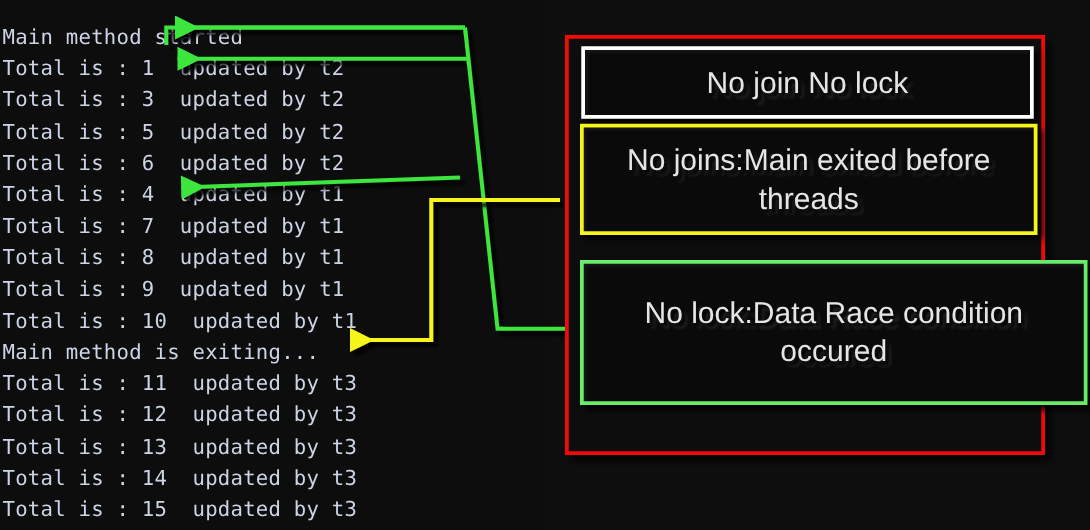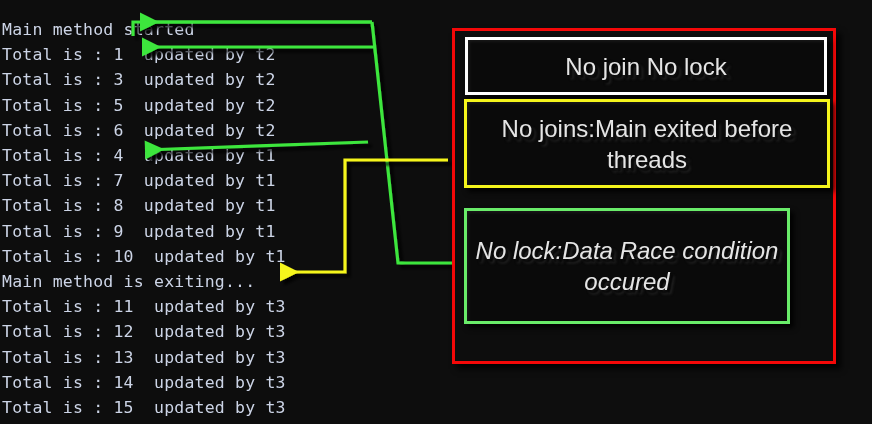--- a/index.html
+++ b/index.html
@@ -79,23 +79,22 @@
   }
   #callout-white {
     left: 10px;  top: 6px;   width: 362px; height: 58px;
     border: 3px solid #ffffff;
   }
   #callout-yellow {
     left: 9px;  top: 68px;  width: 366px; height: 89px;
     border: 3px solid #f5f51c;
   }
   #callout-green {
-    left: 9px;  top: 177px; width: 326px; height: 116px;
+    left: 9px;  top: 177px; width: 406px; height: 116px;
     border: 3px solid #69ec69;
-    font-style: italic;
   }
 </style>
 </head>
 <body>
 
 <div id="canvas">
 
   <div id="console">
     <div class="console-line">Main method started</div>
     <div class="console-line">Total is : 1  updated by t2</div>

